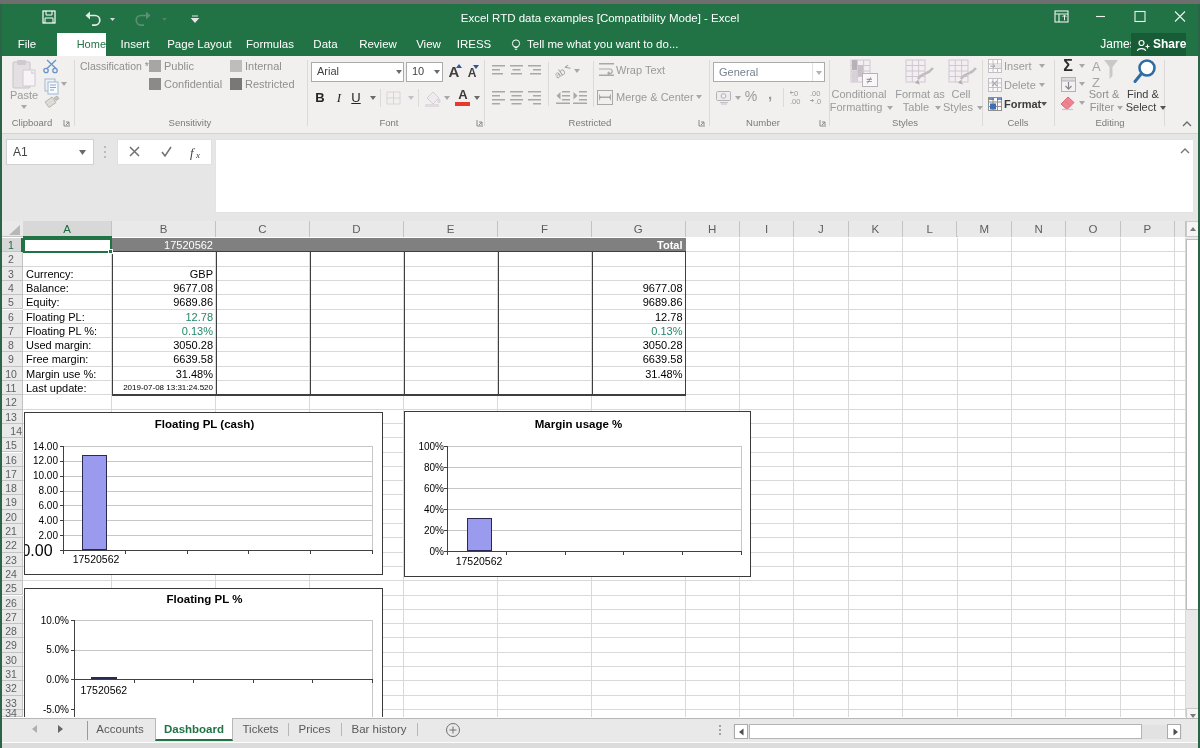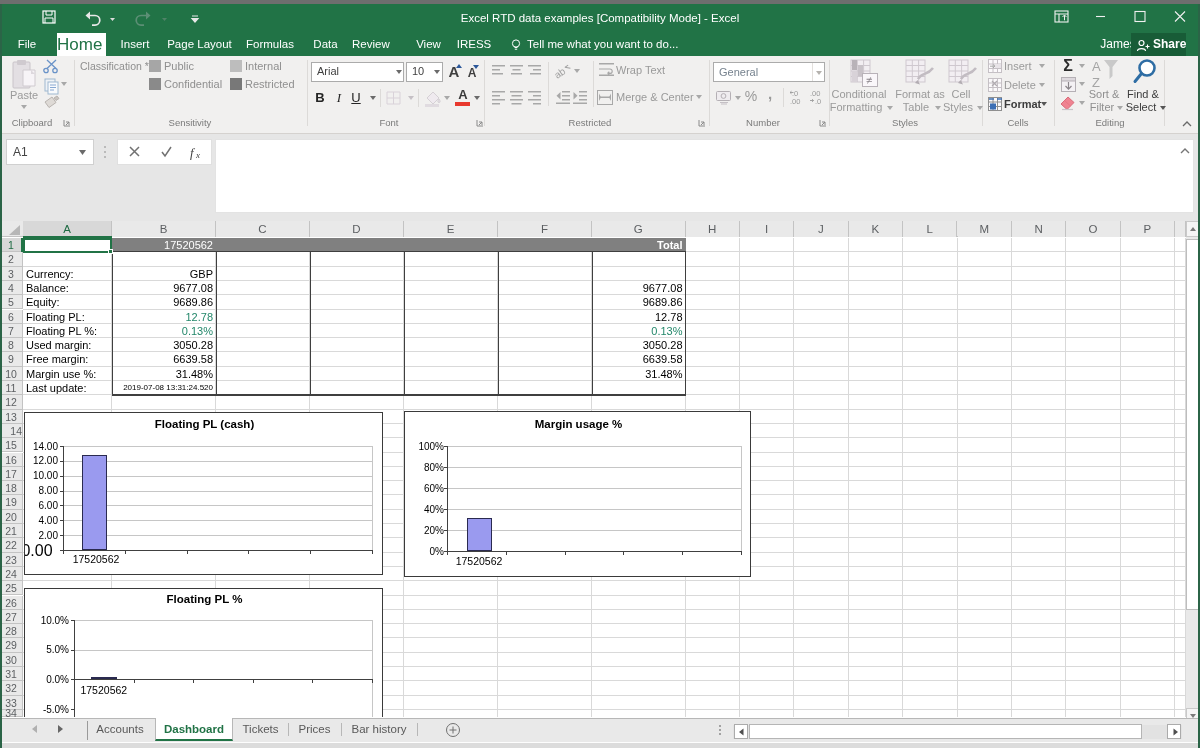--- a/index.html
+++ b/index.html
@@ -39,26 +39,26 @@
 <path d="M5 6 h13 M9 6 v8"></path>
 <path d="M12.5 9 l2-2 2 2 M14.5 7.3 v5" stroke-width="1"></path>
 <path d="M46 8.5 h9"></path>
 <rect x="85" y="3.5" width="10" height="10"></rect>
 <path d="M125 3.5 l10 10 M135 3.5 l-10 10"></path>
 </g>
 </svg>
 <div style="left:0px;top:33px;width:1200px;height:23px;background:#217346;"></div>
 <div class="t" style="left:6px;top:33px;width:42px;height:23px;color:#fff;font-size:11.5px;line-height:23px;text-align:center;font-weight:normal;">File</div>
 <div style="left:57px;top:33px;width:49px;height:23px;background:#fff;"></div>
-<div class="t" style="left:57px;top:33px;width:49px;height:14px;color:#217346;font-size:17px;line-height:23px;text-align:left;font-weight:normal;">Home</div>
+<div class="t" style="left:57px;top:33px;width:49px;height:14px;color:#217346;font-size:11px;line-height:23px;text-align:right;font-weight:normal;">Home</div>
 <div class="t" style="left:107px;top:33px;width:56px;height:23px;color:#fff;font-size:11.5px;line-height:23px;text-align:center;font-weight:normal;">Insert</div>
 <div class="t" style="left:162px;top:33px;width:75px;height:23px;color:#fff;font-size:11.5px;line-height:23px;text-align:center;font-weight:normal;">Page Layout</div>
 <div class="t" style="left:242px;top:33px;width:56px;height:23px;color:#fff;font-size:11.5px;line-height:23px;text-align:center;font-weight:normal;">Formulas</div>
 <div class="t" style="left:302px;top:33px;width:47px;height:23px;color:#fff;font-size:11.5px;line-height:23px;text-align:center;font-weight:normal;">Data</div>
-<div class="t" style="left:352px;top:33px;width:52px;height:23px;color:#fff;font-size:11.5px;line-height:23px;font-weight:normal;">Review</div>
+<div class="t" style="left:352px;top:33px;width:52px;height:23px;color:#fff;font-size:11.5px;line-height:23px;text-align:center;font-weight:normal;">Review</div>
 <div class="t" style="left:407px;top:33px;width:43px;height:23px;color:#fff;font-size:11.5px;line-height:23px;text-align:center;font-weight:normal;">View</div>
 <div class="t" style="left:452px;top:33px;width:44px;height:23px;color:#fff;font-size:11.5px;line-height:23px;text-align:center;font-weight:normal;">IRESS</div>
 <svg style="left:509px;top:38px" width="14" height="14" viewBox="0 0 14 14">
 <g stroke="#fff" stroke-width="1" fill="none">
 <circle cx="7" cy="5.5" r="3.6"></circle>
 <path d="M5.5 9.5 h3 M5.8 11.2 h2.4"></path>
 </g>
   </svg>
 <div class="t" style="left:527px;top:33px;width:200px;height:23px;color:#fff;font-size:11.5px;line-height:23px;">Tell me what you want to do...</div>
 <div class="t rt" style="left:1037px;top:33px;width:140px;height:23px;color:#fff;font-size:12px;line-height:23px;text-align:right;">James Brophy</div>

